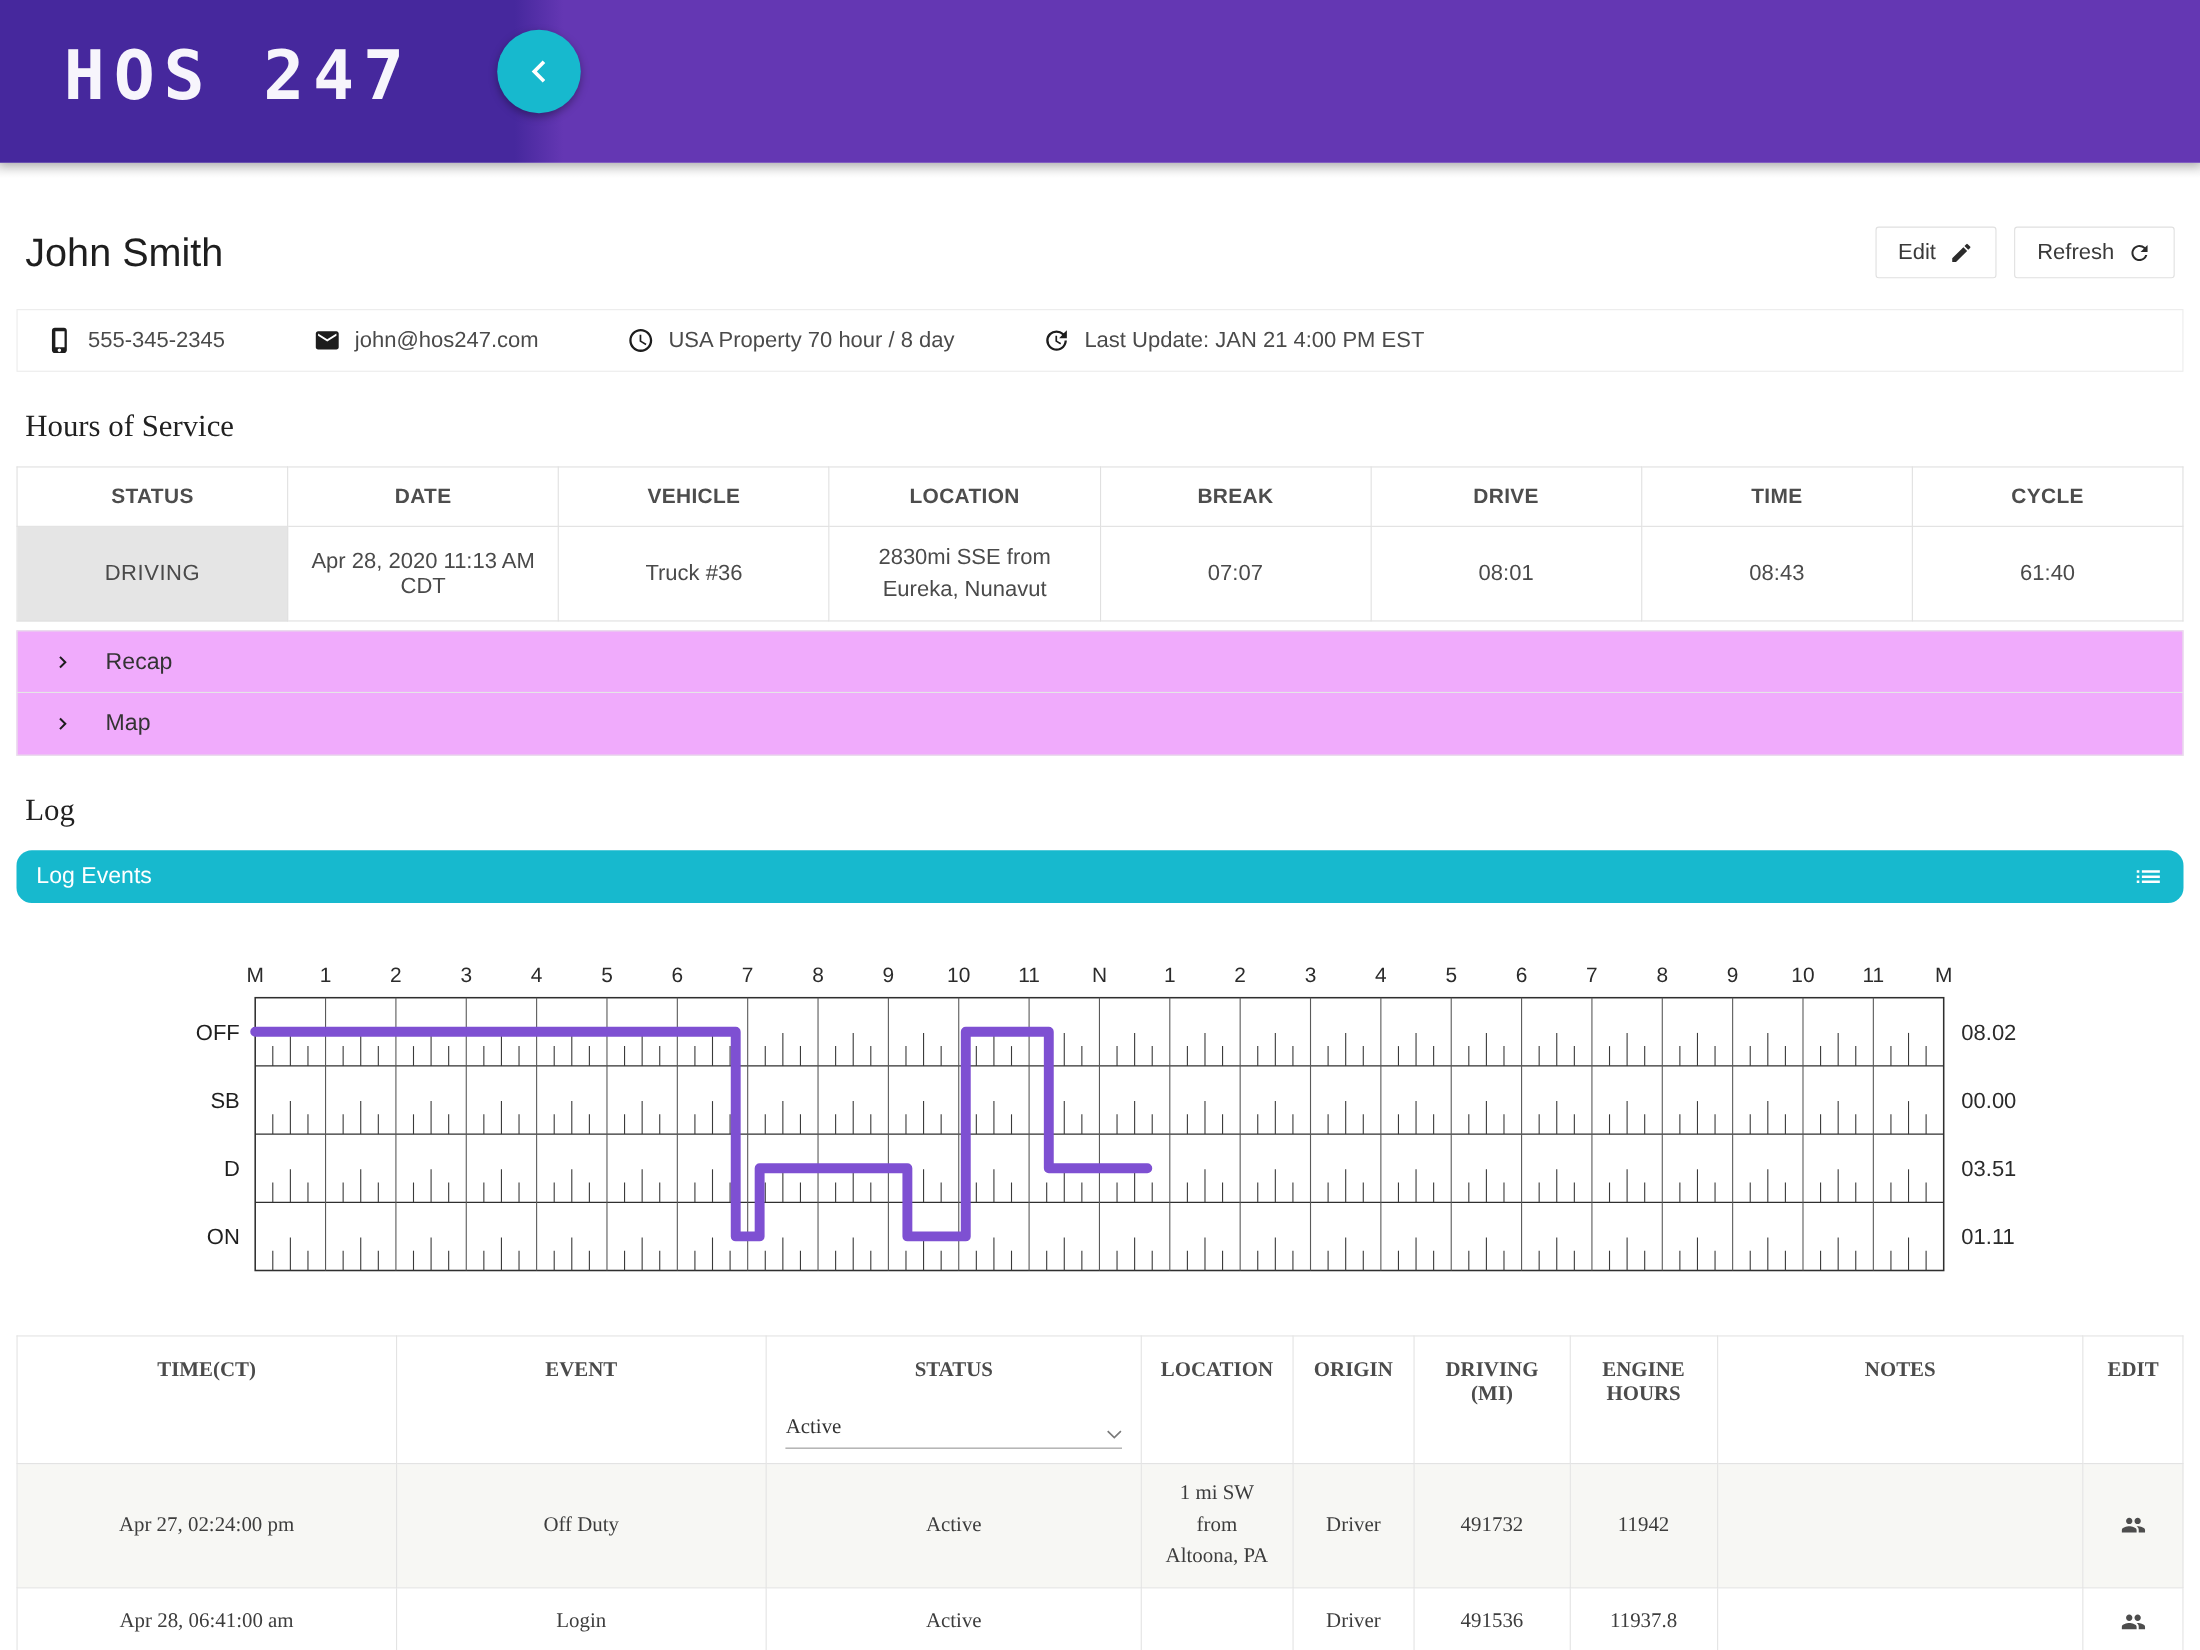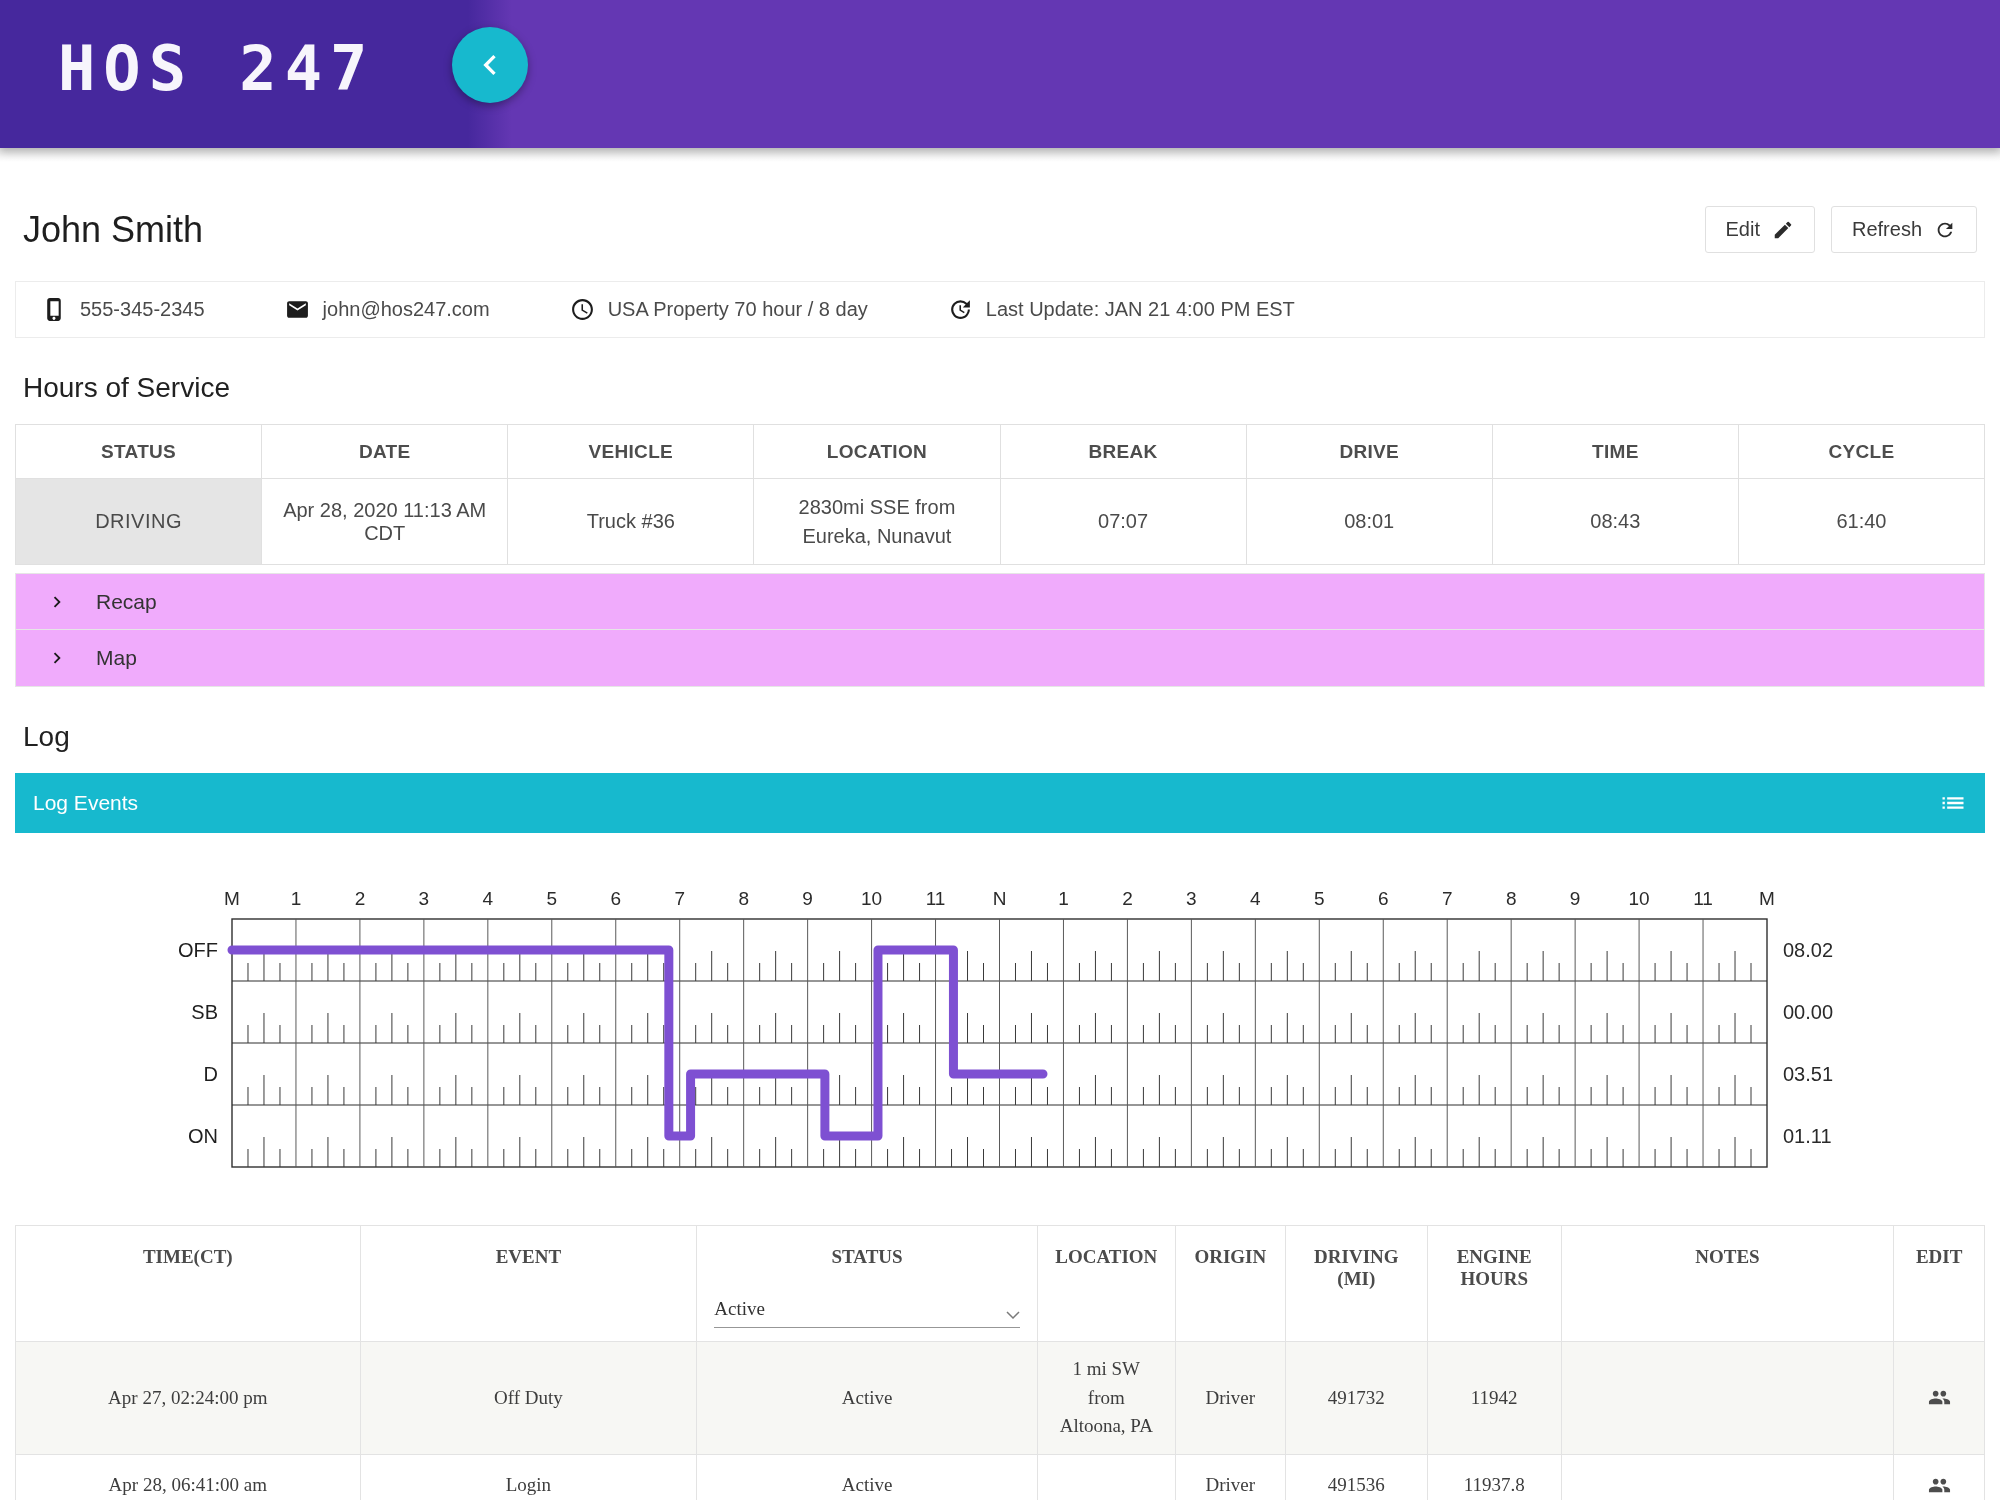--- a/index.html
+++ b/index.html
@@ -26,41 +26,41 @@
   .btn { display:flex; align-items:center; gap:12px; background:#fff; border:1px solid #e0e0e0;
     border-radius:3px; padding:11px 20px; font-size:20px; color:#3a3a3a; cursor:pointer;
     font-family:"Liberation Sans", sans-serif; }
   .btn svg { width:22px; height:22px; fill:#2b2b2b; }
 
   .contact-bar { margin-top:28px; border:1px solid #ececec; padding:15px 26px;
     display:flex; align-items:center; gap:80px; }
   .contact-item { display:flex; align-items:center; gap:13px; font-size:20px; color:#4a4a4a; }
   .contact-item svg { width:25px; height:25px; fill:#1d1d1d; }
 
-  .section-heading { font-size:28px; font-weight:400; color:#212121; margin:34px 0 20px 8px; }
+  .section-heading { font-size:28px; font-weight:400; color:#212121; margin:34px 0 20px 8px;font-family:Liberation Serif, serif; }
 
   
   table.hos { width:100%; border-collapse:collapse; table-layout:fixed; }
   table.hos th, table.hos td { border:1px solid #e0e0e0; text-align:center; }
   table.hos th { height:54px; font-size:19px; font-weight:700; color:#4d4d4d; letter-spacing:.3px; }
   table.hos td { height:86px; font-size:20px; color:#4a4a4a; }
   td.status-cell { background:#e5e5e5; color:#fff; font-size:19px; letter-spacing:.5px; font-weight:400; }
   td.big-val { font-size:46px; color:#6e6e6e; }
   td.loc-cell { font-size:19px; line-height:1.45; padding:0 30px; }
 
   .accordion { margin-top:8px; }
   .acc-row { display:flex; align-items:center; height:57px; border:1px solid #e6e6e6; padding-left:30px; cursor:pointer; background:#f0abfc; }
   .acc-row + .acc-row { border-top:none; }
   .acc-row svg { width:22px; height:22px; fill:#1c1c1c; }
   .acc-row span { font-size:21px; color:#333; margin-left:28px; }
 
   
   .log-card { margin-top:10px; }
-  .log-card-header { height:60px; background:#17b9ce; display:flex; align-items:center;
-    justify-content:space-between; padding:0 18px; }
+  .log-card-header { height:48px; background:#17b9ce; display:flex; align-items:center;
+    justify-content:space-between; padding:0 18px;border-radius:14px; }
   .log-card-header .title { color:#fff; font-size:21px; }
   .log-card-header svg { width:28px; height:28px; fill:#fff; cursor:pointer; }
 
   .chart-wrap { padding:52px 0 36px 0; background:#fff; }
 
   
   table.events { width:100%; border-collapse:collapse; table-layout:fixed; }
   table.events th, table.events td { border:1px solid #e3e3e3; padding:13px 17px; text-align:center;font-family:Liberation Serif, serif; }
   table.events th { vertical-align:top; padding-top:20px; font-size:19px; font-weight:700; color:#4b4b4b; height:112px; }
   table.events td { font-size:19px; color:#3d3d3d; line-height:1.5; height:62px; vertical-align:middle; }

